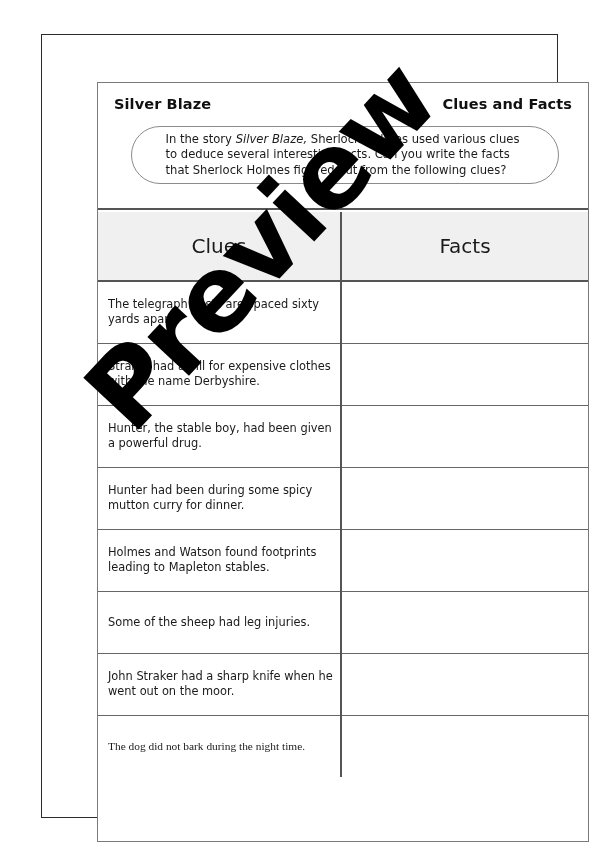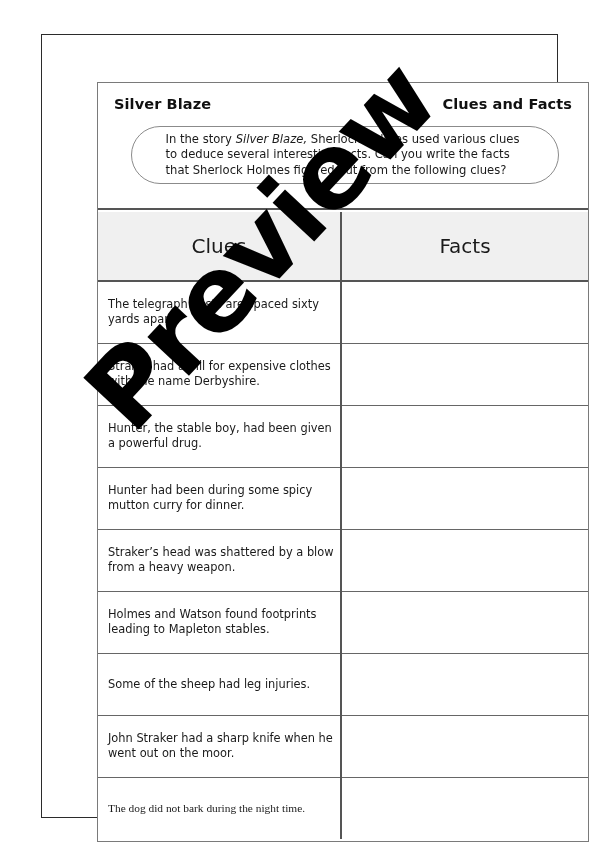--- a/index.html
+++ b/index.html
@@ -209,24 +209,20 @@
         </tr>
         <tr>
           <td class="clue-cell">Hunter, the stable boy, had been given a powerful drug.</td>
           <td class="facts-cell"></td>
         </tr>
         <tr>
           <td class="clue-cell">Hunter had been during some spicy mutton curry for dinner.</td>
           <td class="facts-cell"></td>
         </tr>
         <tr>
-          <td class="clue-cell">Straker’s head was shattered by a blow from a heavy weapon.</td>
-          <td class="facts-cell"></td>
-        </tr>
-        <tr>
           <td class="clue-cell">Holmes and Watson found footprints leading to Mapleton stables.</td>
           <td class="facts-cell"></td>
         </tr>
         <tr>
           <td class="clue-cell">Some of the sheep had leg injuries.</td>
           <td class="facts-cell"></td>
         </tr>
         <tr>
           <td class="clue-cell">John Straker had a sharp knife when he went out on the moor.</td>
           <td class="facts-cell"></td>

